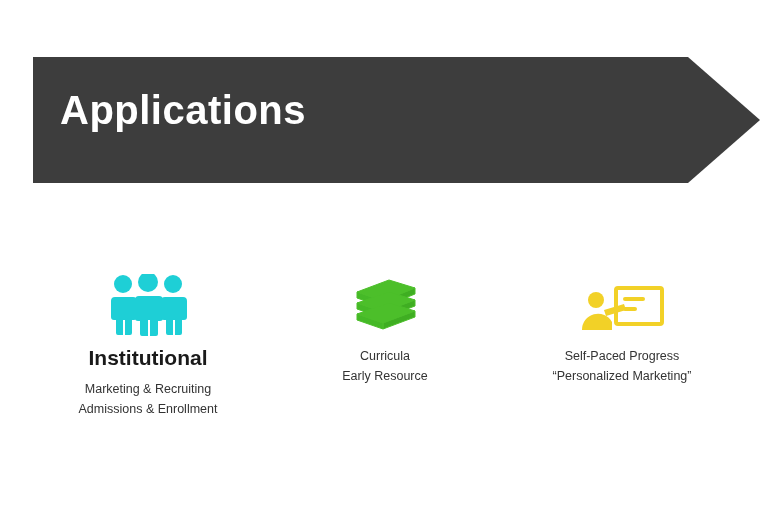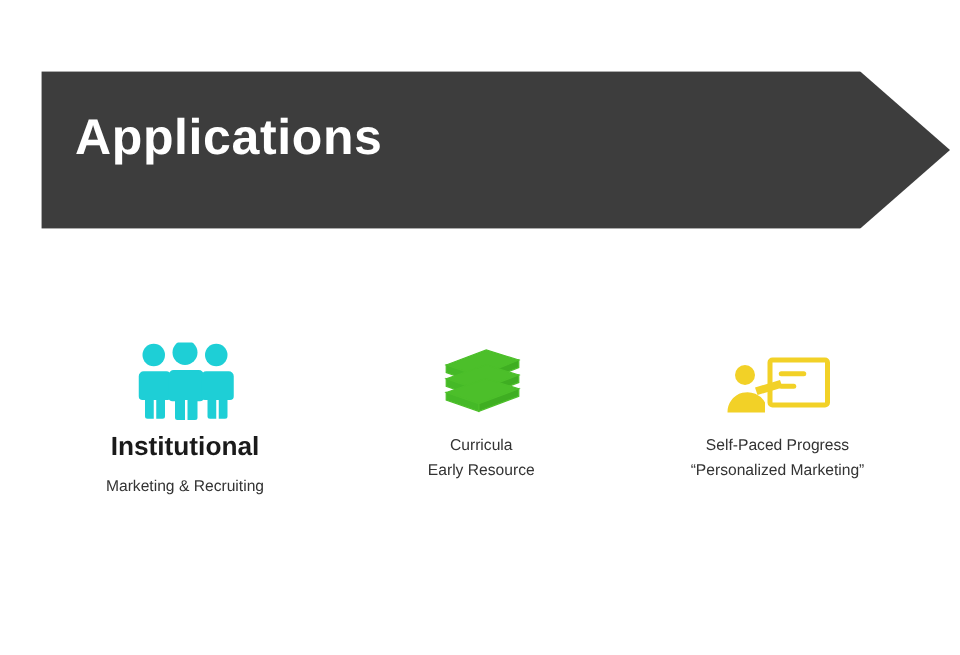--- a/index.html
+++ b/index.html
@@ -114,20 +114,21 @@
             <path d="M36 22 h22 a4 4 0 0 1 4 4 v18 a3 3 0 0 1 -3 3 h-2 v13 a2 2 0 0 1 -2 2 h-6 v-16 h-2 v16 h-6 a2 2 0 0 1 -2 -2 v-13 h-2 a3 3 0 0 1 -3 -3 v-18 a4 4 0 0 1 4 -4 z"></path>
 
             <circle cx="72" cy="10" r="9"></circle>
             <path d="M62 23 h20 a4 4 0 0 1 4 4 v16 a3 3 0 0 1 -3 3 h-2 v13 a2 2 0 0 1 -2 2 h-5 v-15 h-2 v15 h-5 a2 2 0 0 1 -2 -2 v-13 h-2 a3 3 0 0 1 -3 -3 v-16 a4 4 0 0 1 4 -4 z"></path>
           </g>
         </svg>
       </div>
       <div class="col-heading">Institutional</div>
       <div class="col-items">
         <div class="col-item">Marketing &amp; Recruiting</div>
+        <div class="col-item">Admissions &amp; Enrollment</div>
       </div>
     </div>
 
     <div class="col">
       <div class="icon-box">
         <svg width="80" height="62" viewBox="0 0 80 62" aria-hidden="true">
           <g fill="#4cbf2a" stroke="#4cbf2a" stroke-width="1">
 
             <path d="M12 18 L44 6 L70 14 L38 27 Z"></path>
             <path d="M70 14 L70 20 L38 33 L38 27 Z" fill="#3fae22"></path>

